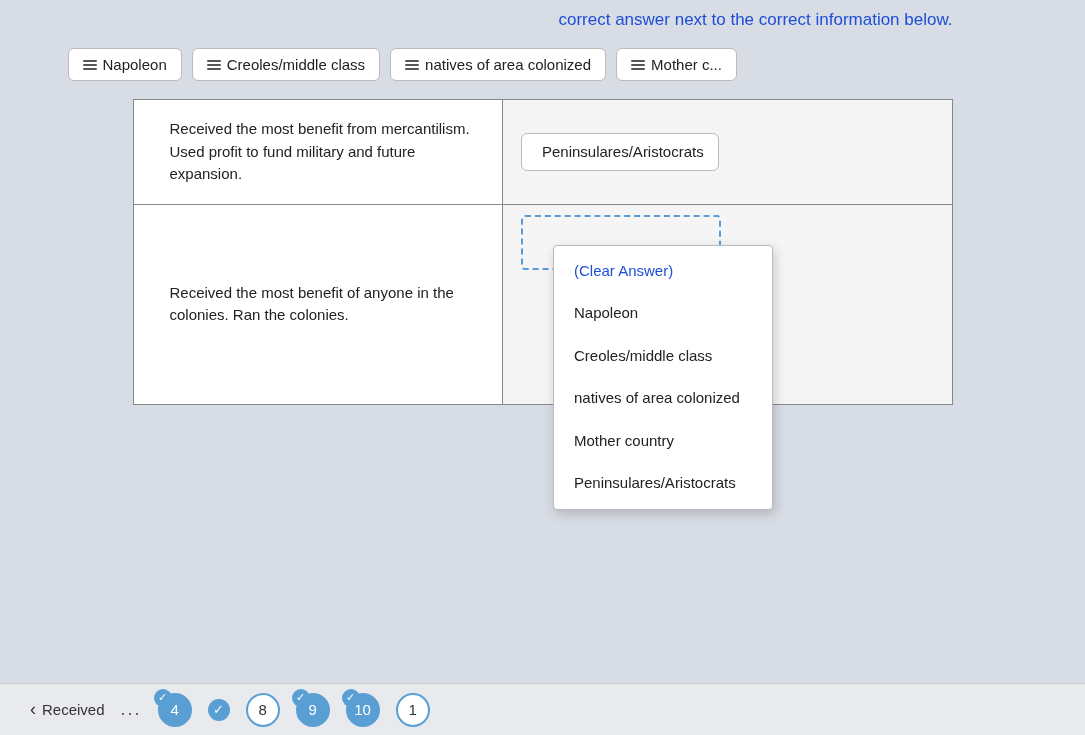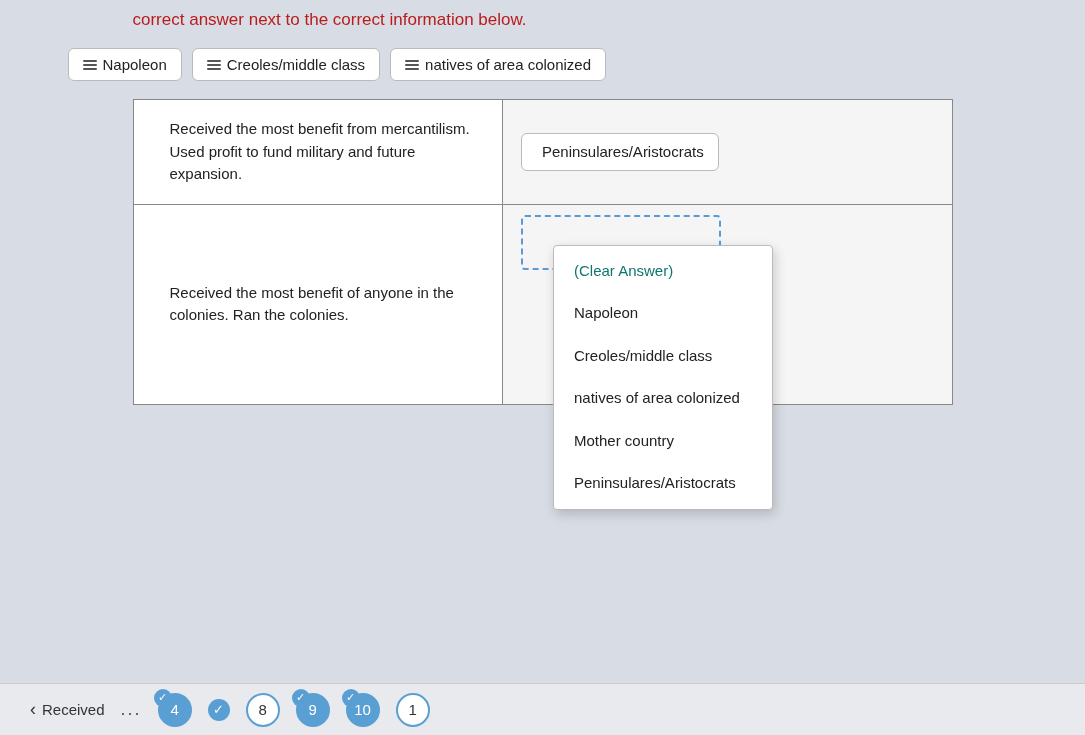--- a/index.html
+++ b/index.html
@@ -18,23 +18,23 @@
       height: 735px;
       position: relative;
       display: flex;
       flex-direction: column;
       align-items: center;
       padding-top: 10px;
     }
 
     .instruction-text {
       font-size: 17px;
-      color: #b91c1c;
+      color: #1d4ed8;
       margin-bottom: 18px;
-      text-align: left;
+      text-align: right;
       width: 820px;
     }
 
     
     .chips-row {
       display: flex;
       flex-direction: row;
       gap: 10px;
       margin-bottom: 18px;
       width: 950px;
@@ -136,21 +136,21 @@
 
     .dropdown-menu .menu-item {
       padding: 10px 20px;
       font-size: 15px;
       color: #222;
       cursor: pointer;
       white-space: nowrap;
     }
 
     .dropdown-menu .menu-item.clear {
-      color: #0f766e;
+      color: #1d4ed8;
       font-style: normal;
     }
 
     
     .bottom-nav {
       position: absolute;
       bottom: 0;
       left: 0;
       right: 0;
       height: 52px;
@@ -245,20 +245,28 @@
       </span>
       <span>Creoles/middle class</span>
     </div>
     <div class="chip">
       <span class="drag-icon">
         <span></span>
           <span></span>
           <span></span>
       </span>
       <span>natives of area colonized</span>
+    </div>
+    <div class="chip">
+      <span class="drag-icon">
+        <span></span>
+          <span></span>
+          <span></span>
+      </span>
+      <span>Mother c...</span>
     </div>
   </div>
 
   <table class="match-table">
     <tbody>
 
       <tr>
         <td class="left-col">
           <span>Received the most benefit from mercantilism. Used profit to fund military and future expansion.</span>
         </td>

